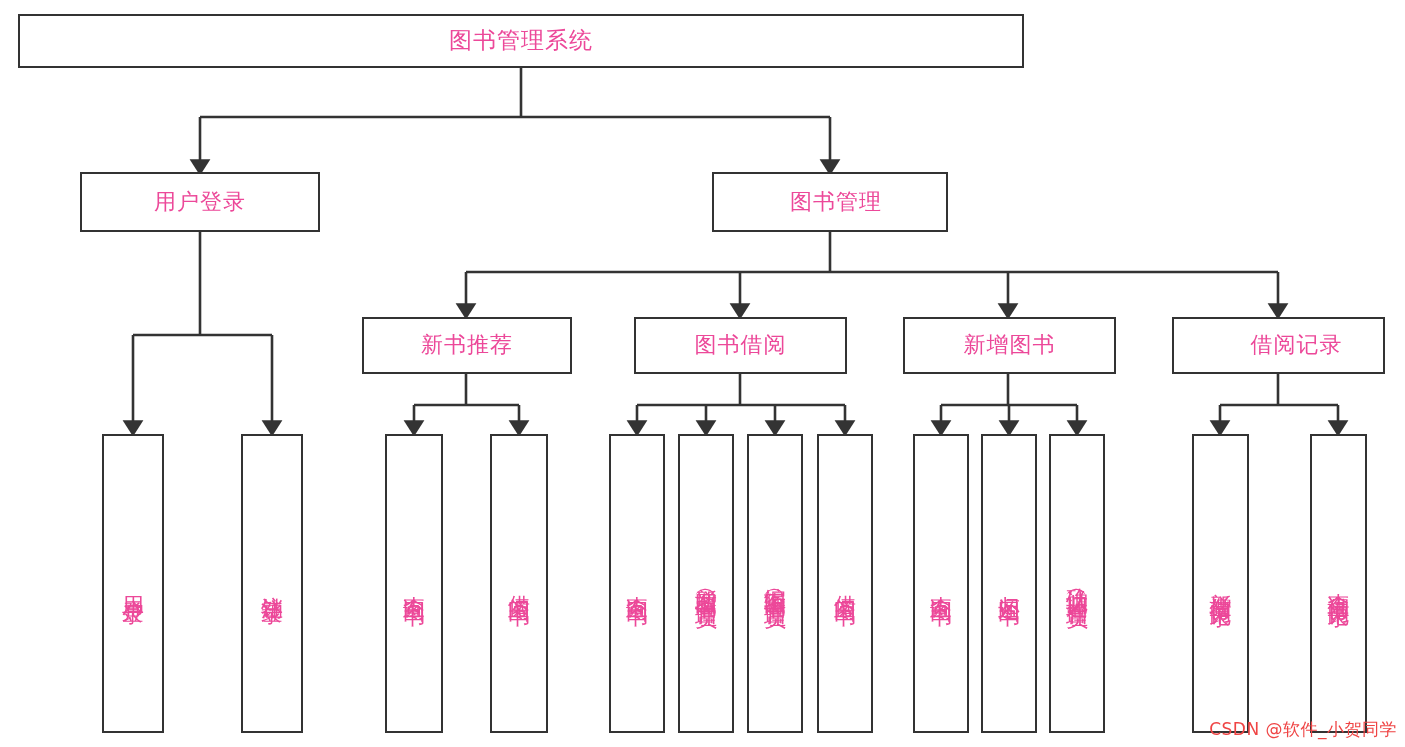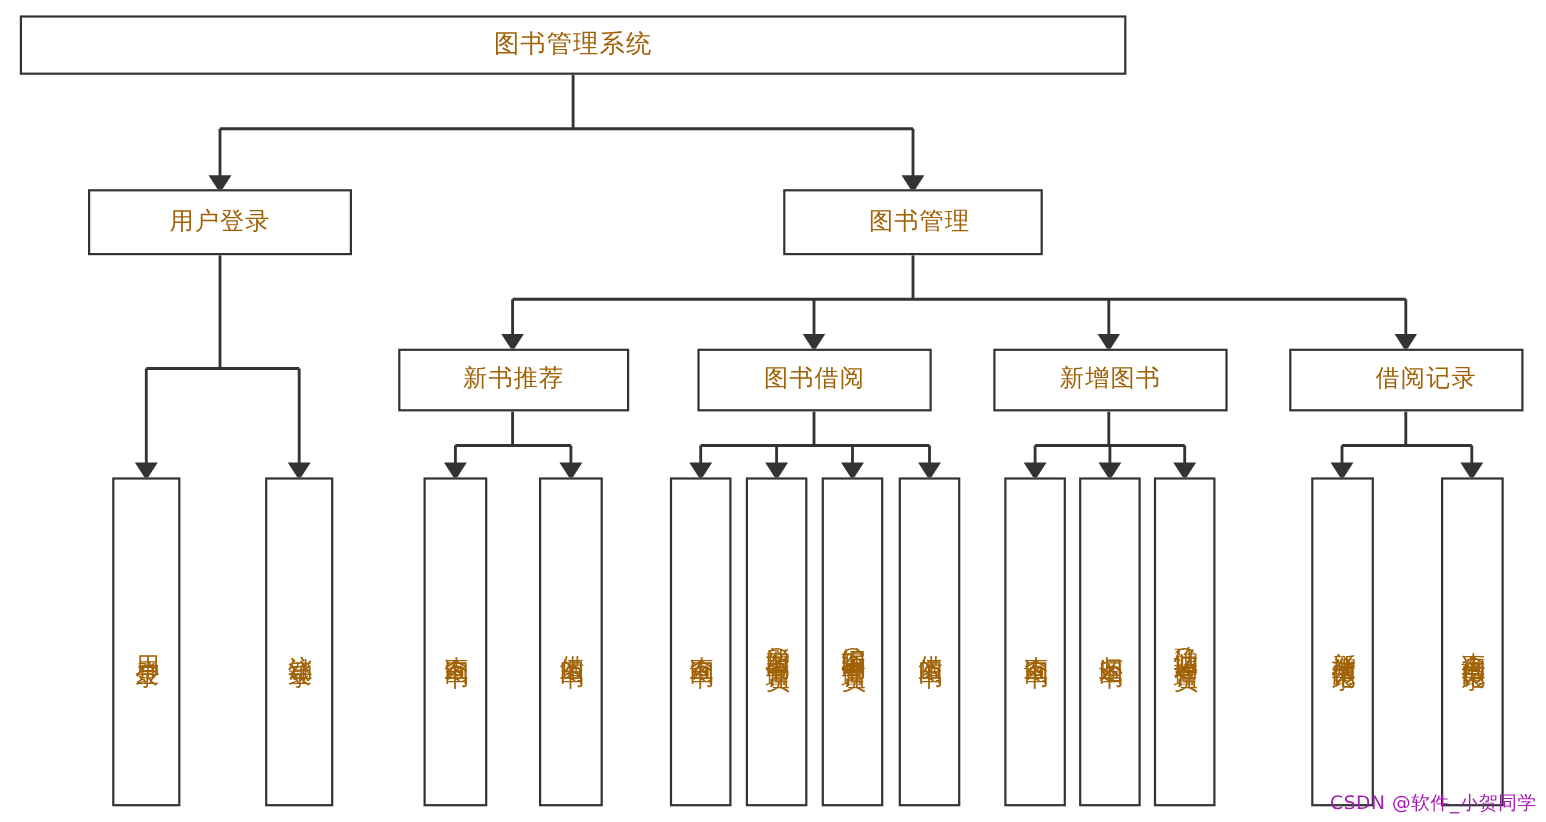--- a/index.html
+++ b/index.html
@@ -27,21 +27,21 @@
     pointer-events: none;
   }
   .node {
     position: absolute;
     box-sizing: border-box;
     background: #ffffff;
     border: 2px solid #333333;
     display: flex;
     align-items: center;
     justify-content: center;
-    color: #a16207;
+    color: #ec4899;
     z-index: 2;
   }
   .node.horiz {
     font-size: 22px;
     letter-spacing: 1px;
     line-height: 1.1;
     white-space: nowrap;
   }
   .node.vert {
     writing-mode: vertical-rl;
@@ -54,21 +54,21 @@
     white-space: nowrap;
   }
   .node.root {
     font-size: 23px;
   }
   .watermark {
     position: absolute;
     right: 8px;
     bottom: 6px;
     font-size: 17px;
-    color: #a21caf;
+    color: #ef4444;
     letter-spacing: 0.5px;
     z-index: 5;
     white-space: nowrap;
     font-family: "DejaVu Sans", "Liberation Sans", sans-serif;
   }
 </style>
 </head>
 <body>
 
 <div id="canvas">

